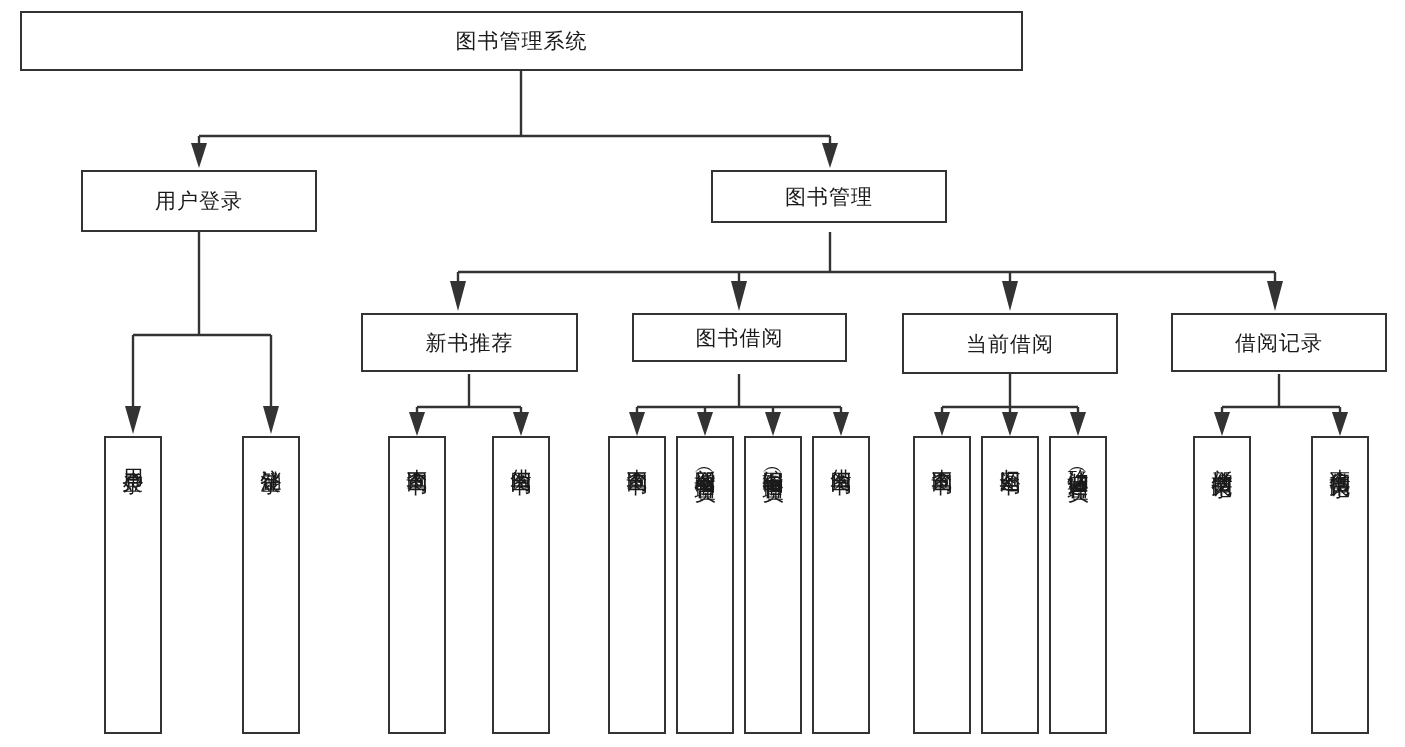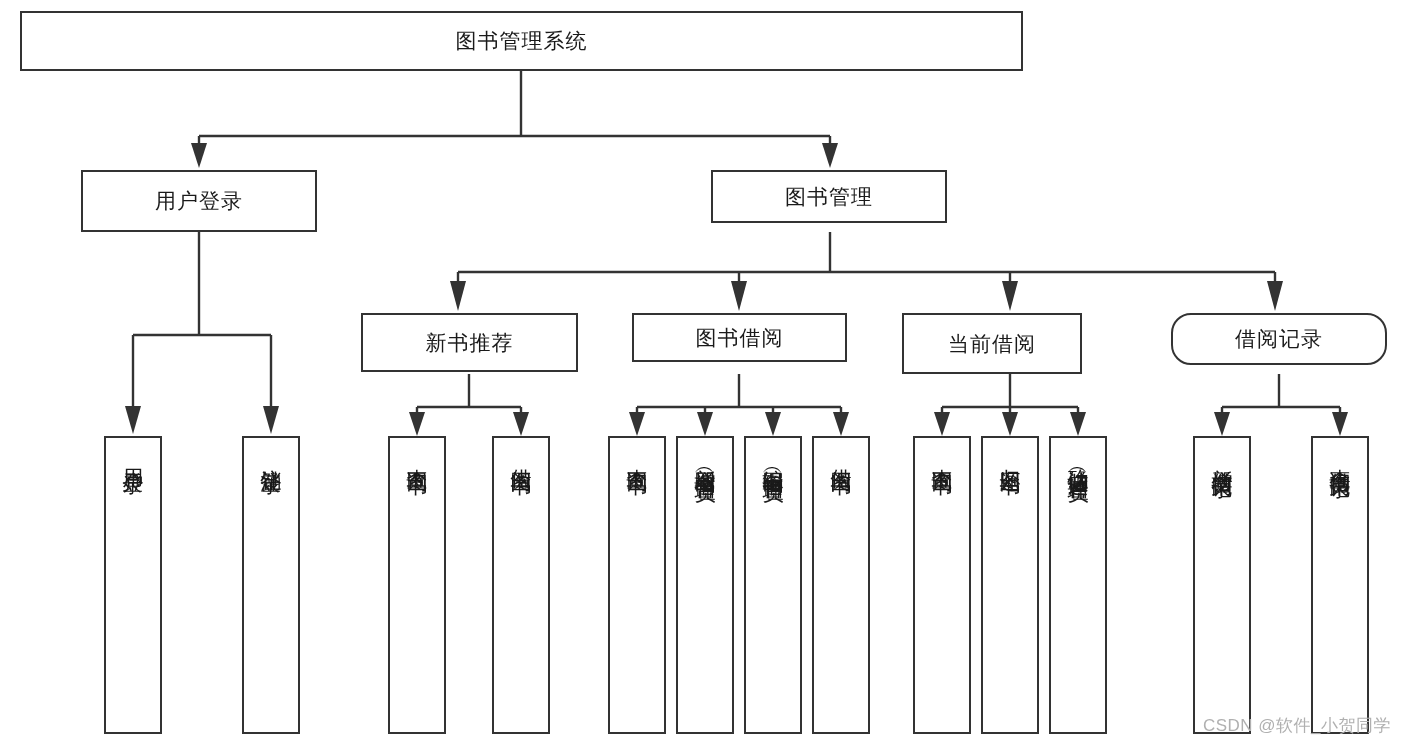--- a/index.html
+++ b/index.html
@@ -151,24 +151,24 @@
   <div class="node node-h" style="left:711px; top:170px; width:236px; height:53px;">
     <span>图书管理</span>
   </div>
 
   <div class="node node-h" style="left:361px; top:313px; width:217px; height:59px;">
     <span>新书推荐</span>
   </div>
   <div class="node node-h" style="left:632px; top:313px; width:215px; height:49px;">
     <span>图书借阅</span>
   </div>
-  <div class="node node-h" style="left:902px; top:313px; width:180px; height:61px;">
+  <div class="node node-h" style="left:902px; top:313px; width:216px; height:61px;">
     <span>当前借阅</span>
   </div>
-  <div class="node node-h" style="left:1171px; top:313px; width:216px; height:52px;border-radius:20px;">
+  <div class="node node-h" style="left:1171px; top:313px; width:216px; height:59px;">
     <span>借阅记录</span>
   </div>
 
   <div class="node node-v" style="left:104px; top:436px; width:58px; height:298px;">
     <span class="vtext">用户登录</span>
   </div>
   <div class="node node-v" style="left:242px; top:436px; width:58px; height:298px;">
     <span class="vtext">注销登录</span>
   </div>
 
@@ -202,14 +202,13 @@
     <span class="vtext vtext-tall">确认归还（管理员）</span>
   </div>
 
   <div class="node node-v" style="left:1193px; top:436px; width:58px; height:298px;">
     <span class="vtext">新增借阅记录</span>
   </div>
   <div class="node node-v" style="left:1311px; top:436px; width:58px; height:298px;">
     <span class="vtext">查询借阅记录</span>
   </div>
 
-  <div id="watermark">CSDN @软件_小贺同学</div>
 </div>
 
 </body></html>

